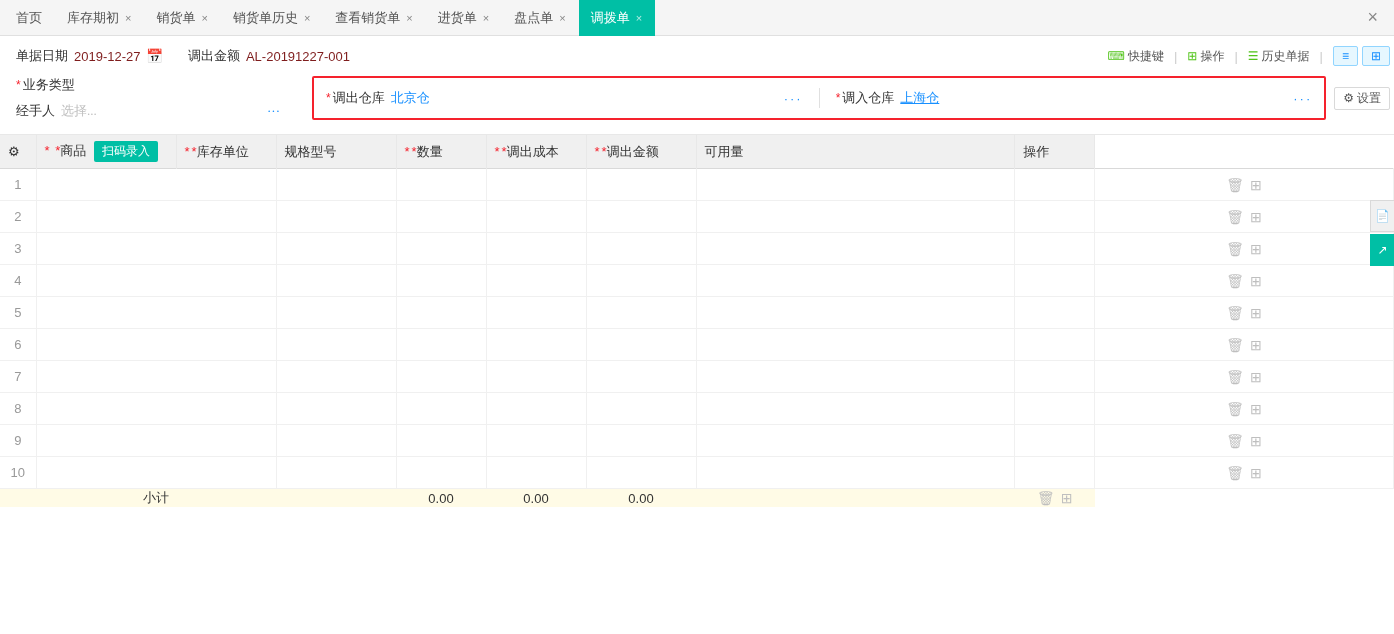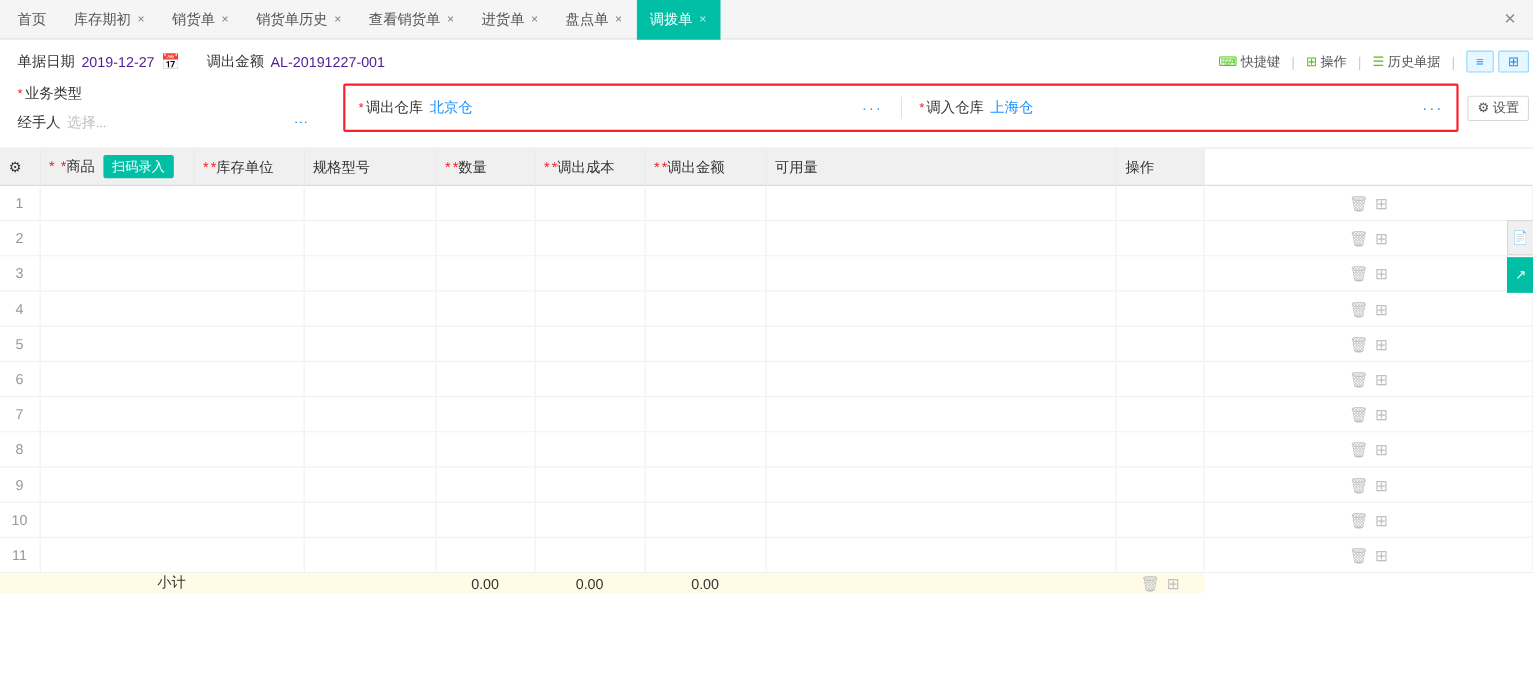--- a/index.html
+++ b/index.html
@@ -37,21 +37,21 @@
       border-bottom: 1px solid #e8e8e8;
       background: #fff;
     }
     .form-row {
       display: flex; align-items: center; margin-bottom: 10px;
     }
     .form-label {
       color: #333; font-size: 13px; white-space: nowrap;
     }
     .form-value {
-      color: #4c1d95; font-size: 13px; margin-left: 4px;
+      color: #7f1d1d; font-size: 13px; margin-left: 4px;
     }
     .date-icon {
       color: #52c41a; margin-left: 6px; cursor: pointer; font-size: 14px;
     }
     .doc-num-label { margin-left: 24px; color: #333; }
 
     
     .right-toolbar {
       margin-left: auto; display: flex; align-items: center; gap: 10px;
     }
@@ -259,21 +259,21 @@
         <div class="warehouse-field">
           <span style="color:#f5222d; font-size:12px;">*</span>
           <span class="form-label" style="margin-left:2px;">调出仓库</span>
           <span class="form-value" style="margin-left:6px; color:#1890ff;">北京仓</span>
           <span class="dots">···</span>
         </div>
         <div class="warehouse-divider"></div>
         <div class="warehouse-field">
           <span style="color:#f5222d; font-size:12px;">*</span>
           <span class="form-label" style="margin-left:2px;">调入仓库</span>
-          <span class="form-value" style="margin-left:6px; color:#1890ff;">上海仓</span>
+          <span class="form-value" style="margin-left:6px; color:#1890ff;text-decoration:underline;">上海仓</span>
           <span class="dots">···</span>
         </div>
       </div>
 
       <div class="settings-btn" style="margin-left:8px; align-self:center;">
         <span>⚙</span>
         <span>设置</span>
       </div>
     </div>
 
@@ -453,36 +453,20 @@
       <td></td>
       <td></td>
       <td></td>
       <td>
         <div class="row-actions">
           <span class="action-icon">🗑</span>
           <span class="action-icon">⊞</span>
         </div>
       </td>
     </tr>
-          <tr>
-      <td class="row-num">11</td>
-      <td colspan="2"></td>
-      <td></td>
-      <td></td>
-      <td></td>
-      <td></td>
-      <td></td>
-      <td></td>
-      <td>
-        <div class="row-actions">
-          <span class="action-icon">🗑</span>
-          <span class="action-icon">⊞</span>
-        </div>
-      </td>
-    </tr>
         </tbody>
       <tfoot>
         <tr class="table-footer">
           <td class="subtotal"></td>
           <td class="subtotal" colspan="2" style="background:#fffbe6;">小计</td>
           <td class="subtotal" style="background:#fffbe6;"></td>
           <td class="subtotal" style="background:#fffbe6;">0.00</td>
           <td class="subtotal" style="background:#fffbe6;">0.00</td>
           <td class="subtotal" style="background:#fffbe6;">0.00</td>
           <td class="subtotal" style="background:#fffbe6;"></td>

